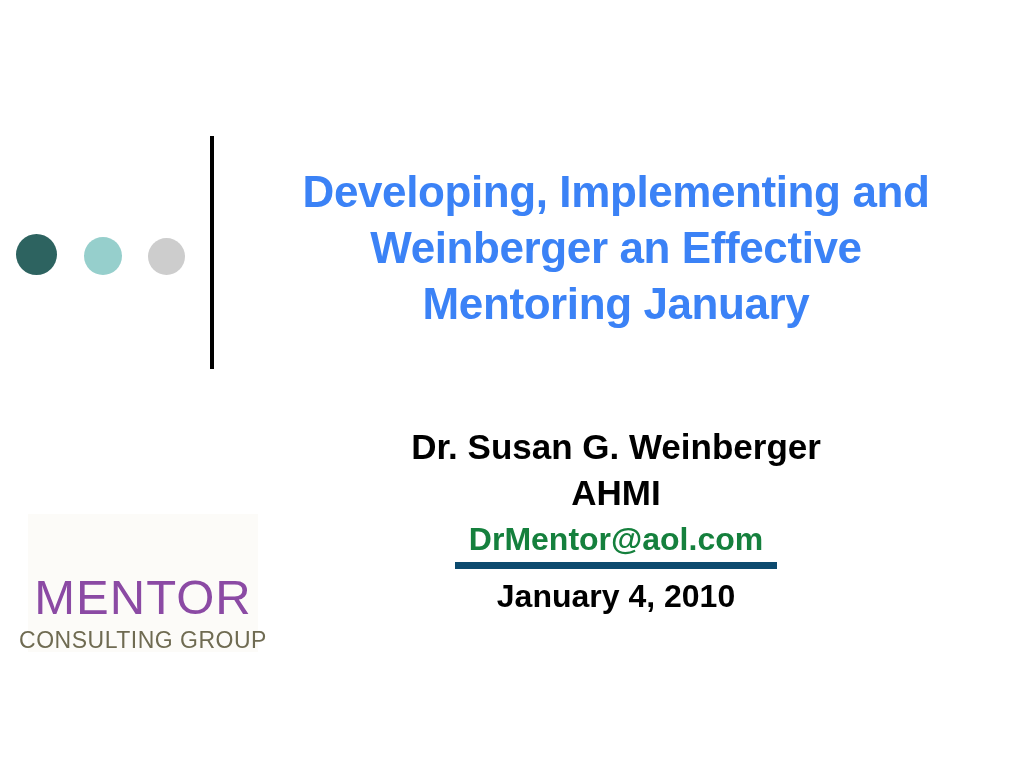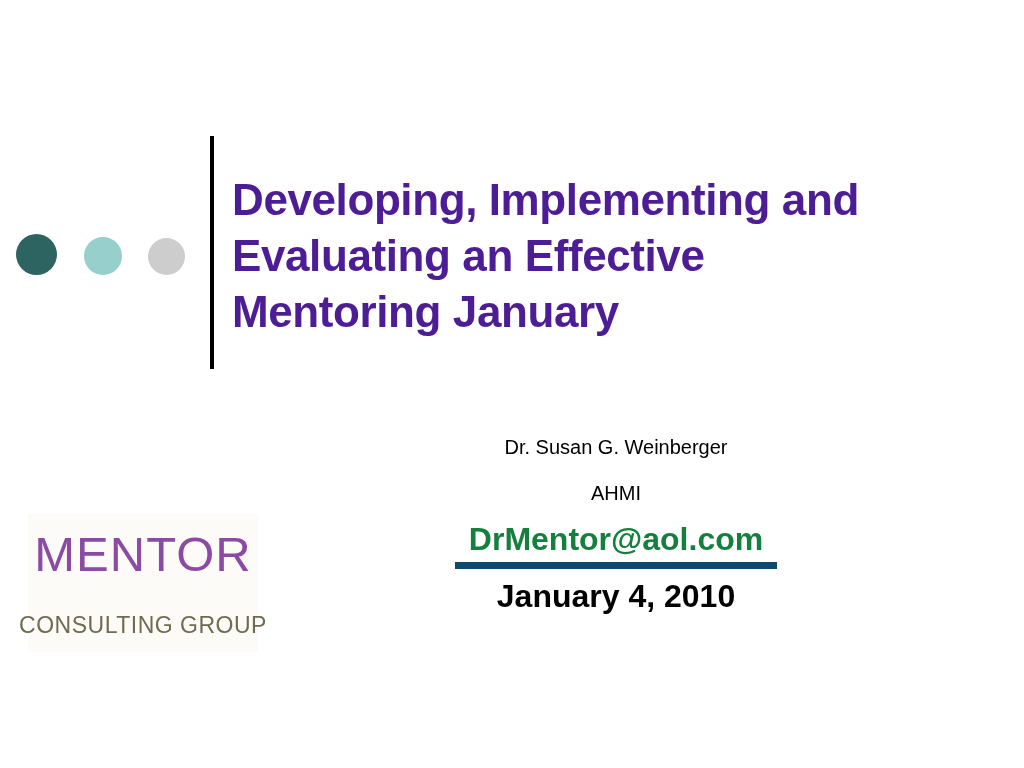--- a/index.html
+++ b/index.html
@@ -59,47 +59,48 @@
     top: 136px;
     width: 4px;
     height: 233px;
     background: #000000;
   }
 
   
   .title {
     position: absolute;
     left: 232px;
-    top: 172px;
+    top: 164px;
     width: 768px;
+    text-align: center;
     font-size: 44px;
     font-weight: bold;
     line-height: 56px;
-    color: #4c1d95;
+    color: #3b82f6;
     letter-spacing: -0.4px;
     font-family: "Liberation Sans", sans-serif;
   }
   .title .tline {
     display: block;
     white-space: nowrap;
   }
 
   
   .subtitle {
     position: absolute;
     left: 232px;
     top: 424px;
     width: 768px;
     text-align: center;
     color: #000000;
   }
   .sub-line {
     display: block;
-    font-size: 20px;
-    font-weight: normal;
+    font-size: 35px;
+    font-weight: bold;
     line-height: 46px;
     white-space: nowrap;
   }
   .email-wrap {
     display: block;
     line-height: 46px;
     position: relative;
   }
   .email {
     display: inline-block;
@@ -125,22 +126,21 @@
   .logo {
     position: absolute;
     left: 28px;
     top: 514px;
     width: 230px;
     height: 138px;
     background: #fcfbf8;
     display: flex;
     flex-direction: column;
     align-items: center;
-    justify-content: center;
-    gap: 28px;
+    justify-content: flex-end;
   }
   .logo-main {
     font-size: 49px;
     font-weight: normal;
     letter-spacing: 1px;
     color: #8b4aa4;
     line-height: 1;
     white-space: nowrap;
     font-family: "Liberation Sans", sans-serif;
   }
@@ -161,21 +161,21 @@
 <div id="slide">
 
   <div class="dot dot-1"></div>
   <div class="dot dot-2"></div>
   <div class="dot dot-3"></div>
 
   <div class="v-rule"></div>
 
   <div class="title">
     <span class="tline">Developing, Implementing and</span>
-    <span class="tline">Evaluating an Effective</span>
+    <span class="tline">Weinberger an Effective</span>
     <span class="tline">Mentoring January</span>
   </div>
 
   <div class="subtitle">
     <span class="sub-line">Dr. Susan G. Weinberger</span>
     <span class="sub-line">AHMI</span>
     <span class="email-wrap">
       <a class="email" href="#">DrMentor@aol.com</a>
     </span>
     <span class="date-line">January 4, 2010</span>

